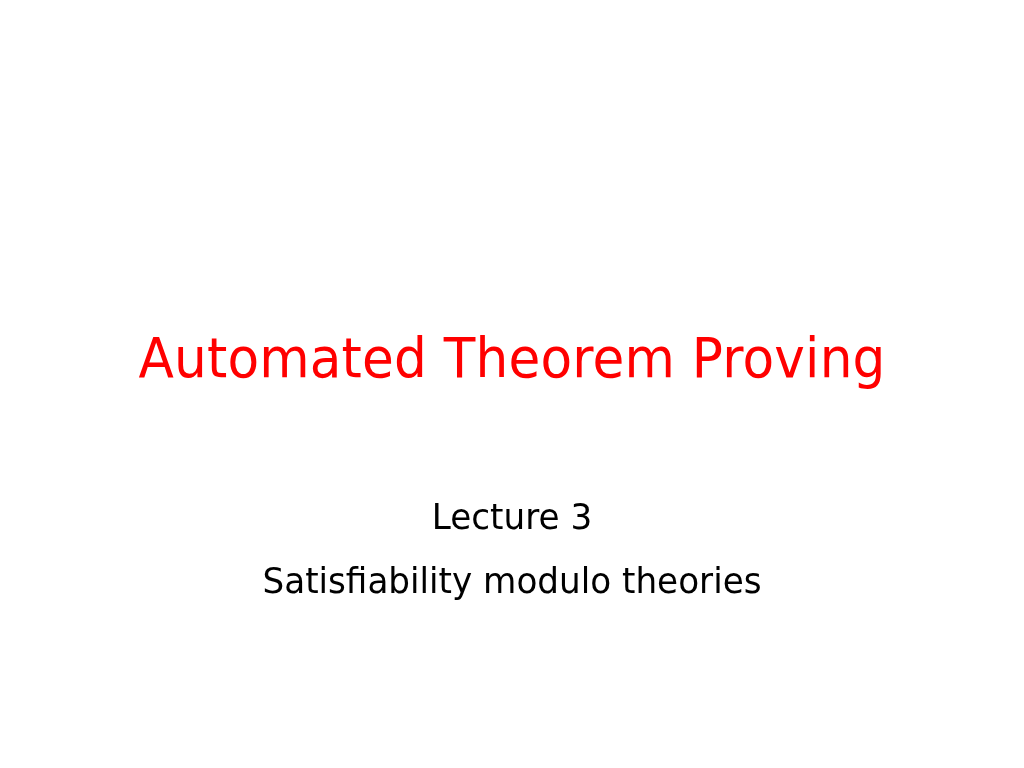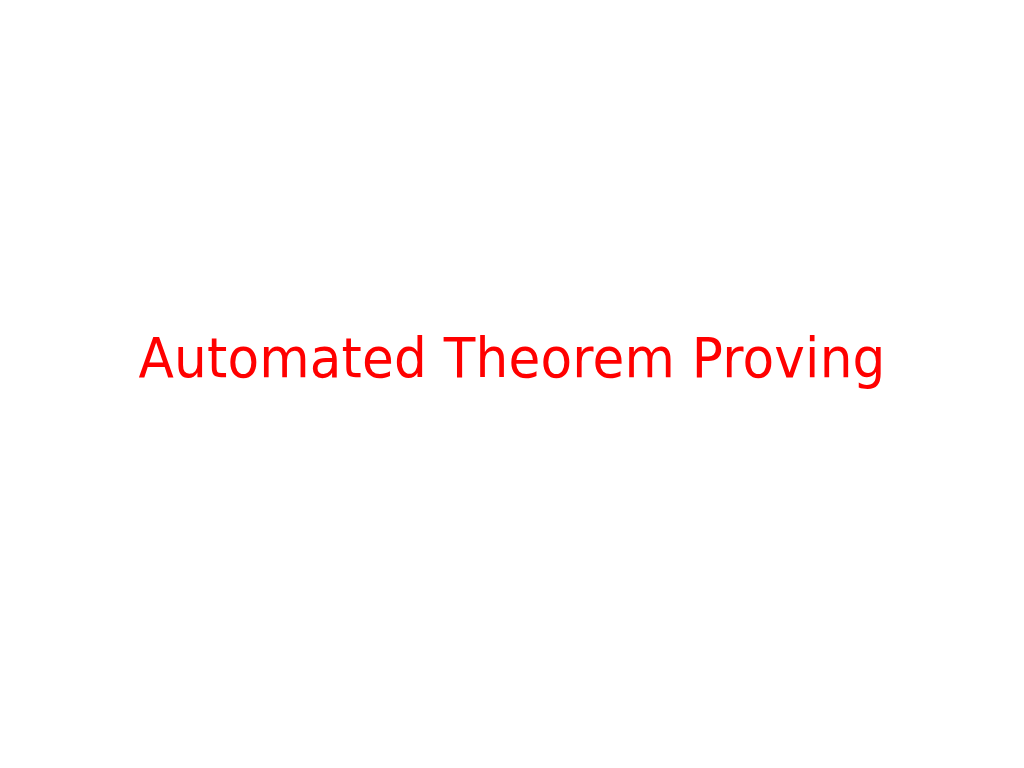--- a/index.html
+++ b/index.html
@@ -73,14 +73,18 @@
 </style>
 </head>
 <body>
 
 <div class="slide">
 
   <div class="title-block">
     <h1 class="slide-title">Automated Theorem Proving</h1>
   </div>
 
+  <div class="subtitle-block">
+    <p class="subtitle-line">Lecture 3</p>
+    <p class="subtitle-line">Satisfiability modulo theories</p>
+  </div>
 
 </div>
 
 </body></html>

